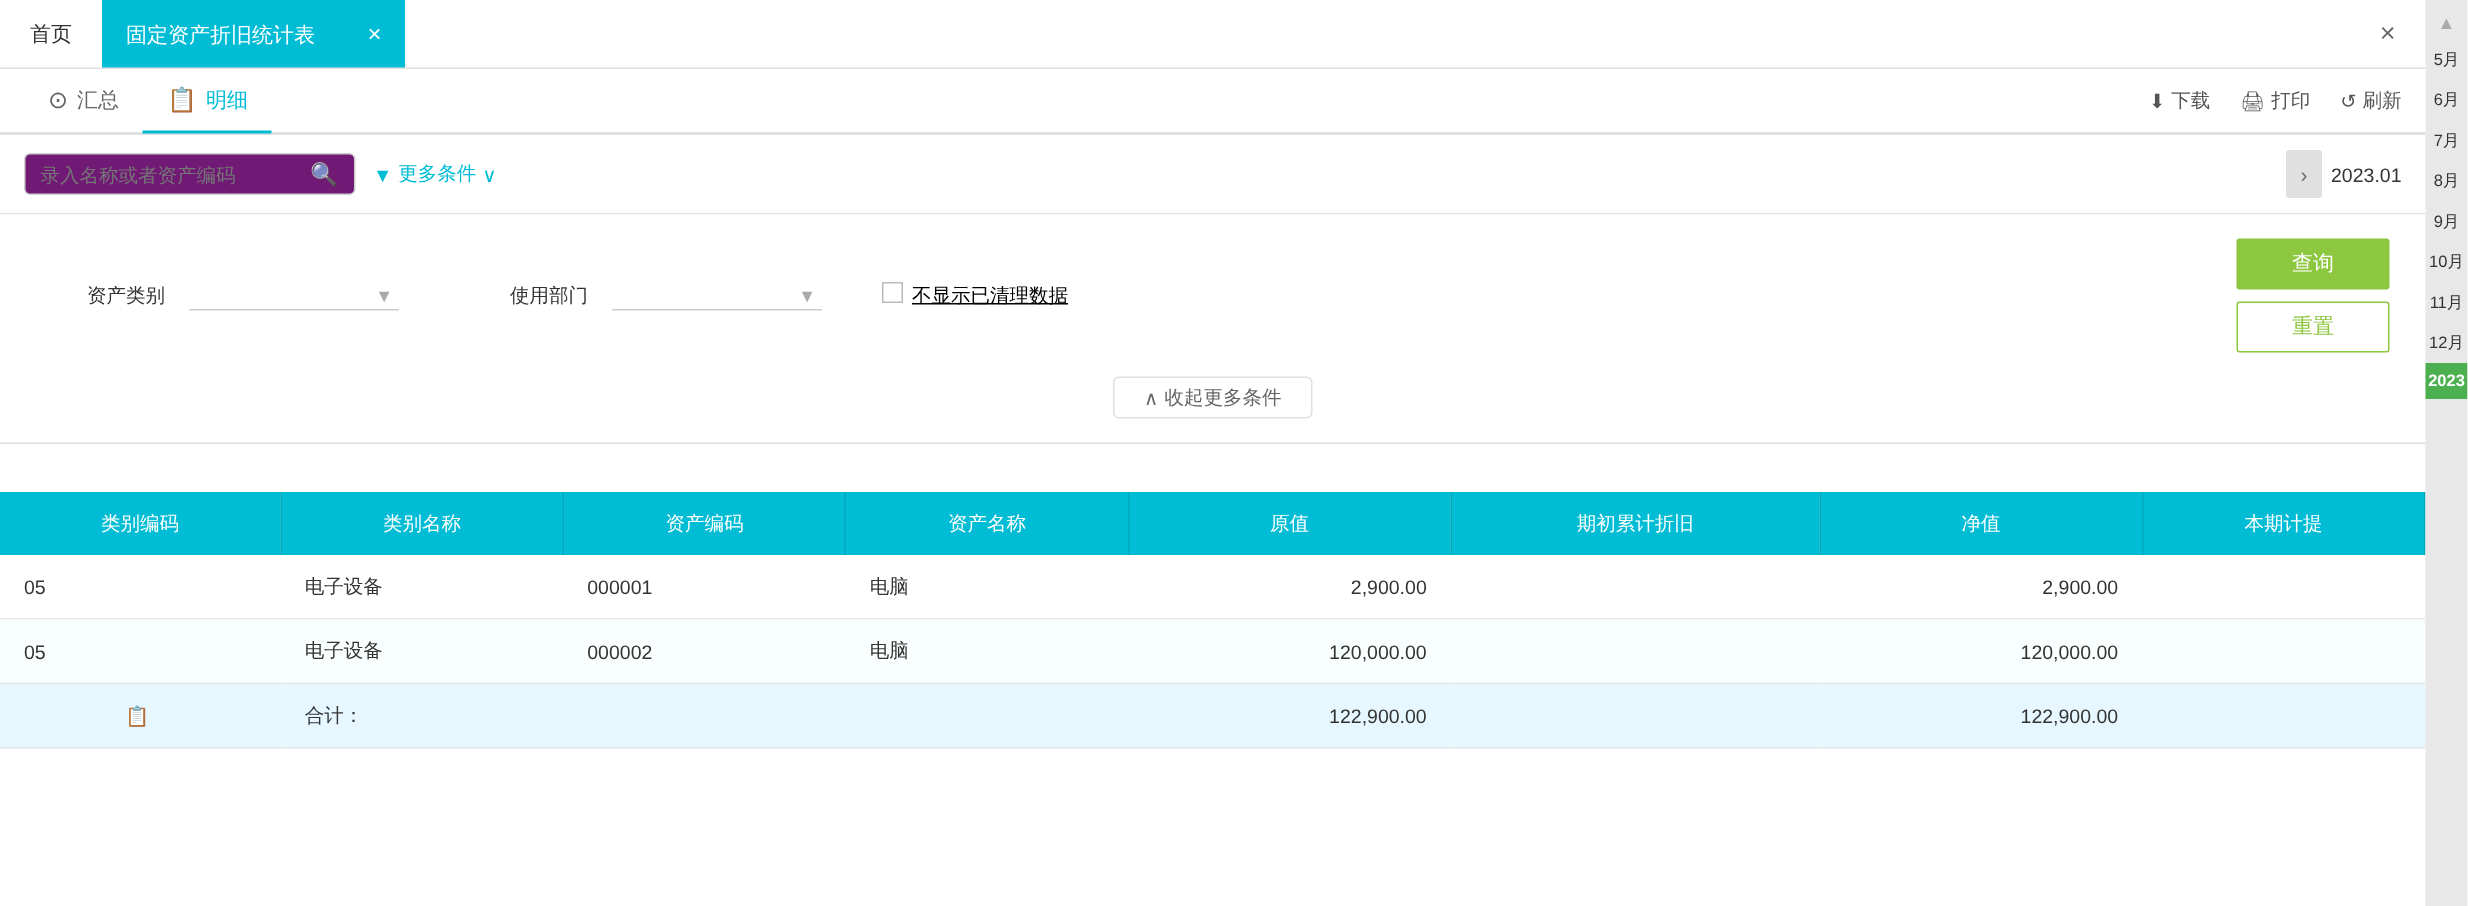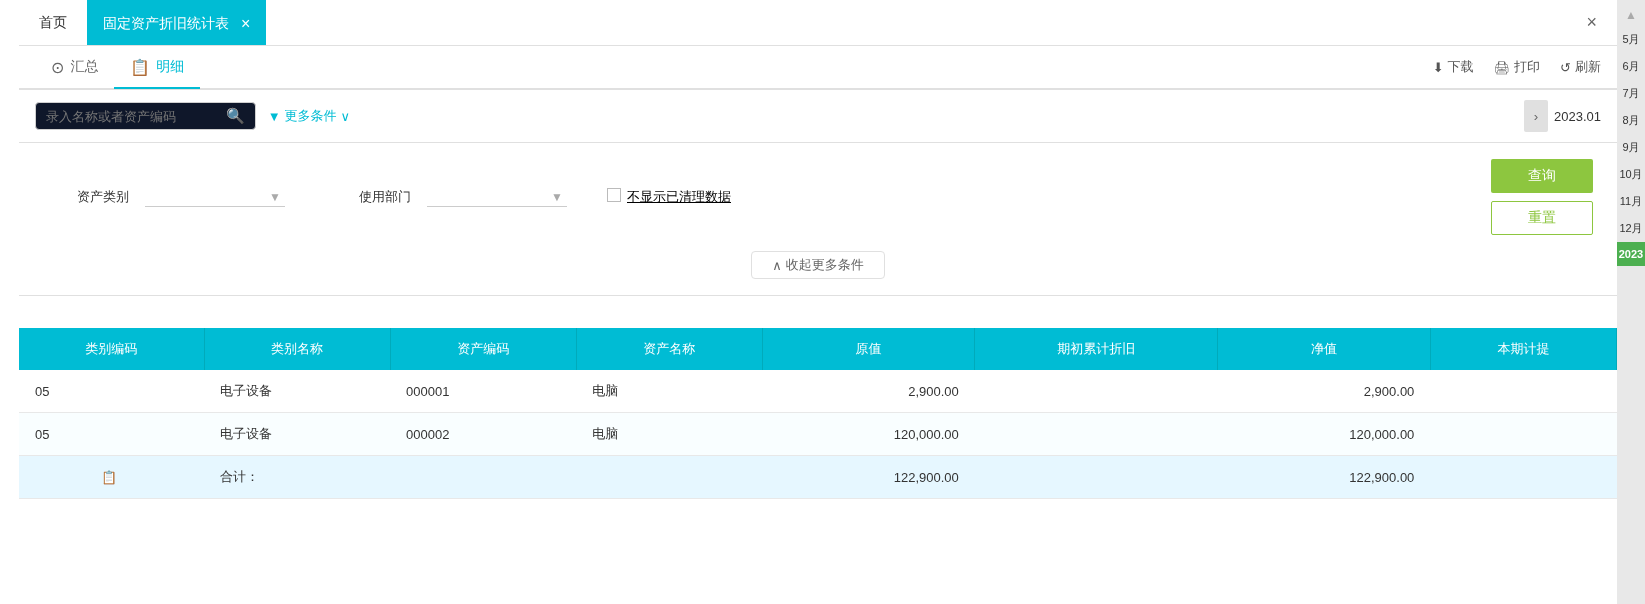--- a/index.html
+++ b/index.html
@@ -1,37 +1,37 @@
 <!DOCTYPE html>
 <html><head>
   <meta charset="utf-8">
   <style>
     * { box-sizing: border-box; margin: 0; padding: 0; }
     body { font-family: 'Microsoft YaHei', Arial, sans-serif; font-size: 13px; background: #f5f5f5; width: 1645px; height: 604px; overflow: hidden; display: flex; flex-direction: row; }
 
-    .main-content { flex: 1; display: flex; flex-direction: column; background: #fff; padding-left: 19px; }
+    .main-content { flex: 1; display: flex; flex-direction: column; background: #fff; }
 
     
     .top-nav { display: flex; align-items: center; background: #fff; border-bottom: 1px solid #e0e0e0; height: 46px; padding: 0; }
     .nav-home { padding: 0 20px; color: #333; font-size: 14px; cursor: pointer; }
-    .nav-tab { display: flex; align-items: center; background: #00bcd4; color: #fff; padding: 0 16px; height: 100%; font-size: 14px; cursor: pointer; border-top: 2px solid #00bcd4; position: relative; min-width: 160px; justify-content: space-between; }
+    .nav-tab { display: flex; align-items: center; background: #00bcd4; color: #fff; padding: 0 16px; height: 100%; font-size: 14px; cursor: pointer; border-top: 2px solid #00bcd4; position: relative; min-width: 160px; justify-content: space-between; gap: 23px; }
     .nav-tab .close-icon { margin-left: 12px; font-size: 16px; cursor: pointer; }
     .close-btn-top { margin-left: auto; padding: 0 20px; font-size: 18px; color: #666; cursor: pointer; }
 
     
     .sub-nav { display: flex; align-items: center; background: #fff; border-bottom: 2px solid #e0e0e0; height: 44px; padding: 0 16px; position: relative; }
     .sub-tab { display: flex; align-items: center; padding: 0 16px; height: 100%; font-size: 14px; cursor: pointer; color: #666; border-bottom: 2px solid transparent; margin-bottom: -2px; gap: 6px; }
     .sub-tab.active { color: #00bcd4; border-bottom: 2px solid #00bcd4; }
     .sub-tab-icon { font-size: 16px; }
     .toolbar-right { margin-left: auto; display: flex; align-items: center; gap: 20px; color: #666; font-size: 13px; }
     .toolbar-btn { display: flex; align-items: center; gap: 4px; cursor: pointer; color: #555; }
 
     
     .filter-bar { display: flex; align-items: center; padding: 10px 16px; background: #fff; border-bottom: 1px solid #e0e0e0; gap: 12px; }
-    .search-input-wrap { display: flex; align-items: center; border: 1px solid #d0d0d0; border-radius: 4px; padding: 4px 10px; min-width: 220px; background: #0f172a; }
+    .search-input-wrap { display: flex; align-items: center; border: 1px solid #d0d0d0; border-radius: 4px; padding: 4px 10px; min-width: 220px; background: #701a75; }
     .search-input { border: none; outline: none; font-size: 13px; color: #999; width: 180px; background: transparent; }
     .search-icon { color: #aaa; font-size: 15px; cursor: pointer; }
     .more-conditions { display: flex; align-items: center; color: #00bcd4; cursor: pointer; gap: 4px; font-size: 13px; }
     .chevron-right { margin-left: auto; background: #e0e0e0; border: none; width: 24px; height: 32px; display: flex; align-items: center; justify-content: center; cursor: pointer; color: #666; border-radius: 2px; }
     .date-label { color: #333; font-size: 13px; white-space: nowrap; }
 
     
     .expanded-filter { background: #fff; padding: 16px 24px; border-bottom: 1px solid #e0e0e0; }
     .filter-row { display: flex; align-items: center; gap: 40px; margin-bottom: 16px; }
     .filter-item { display: flex; align-items: center; gap: 8px; margin-left: 34px; }

